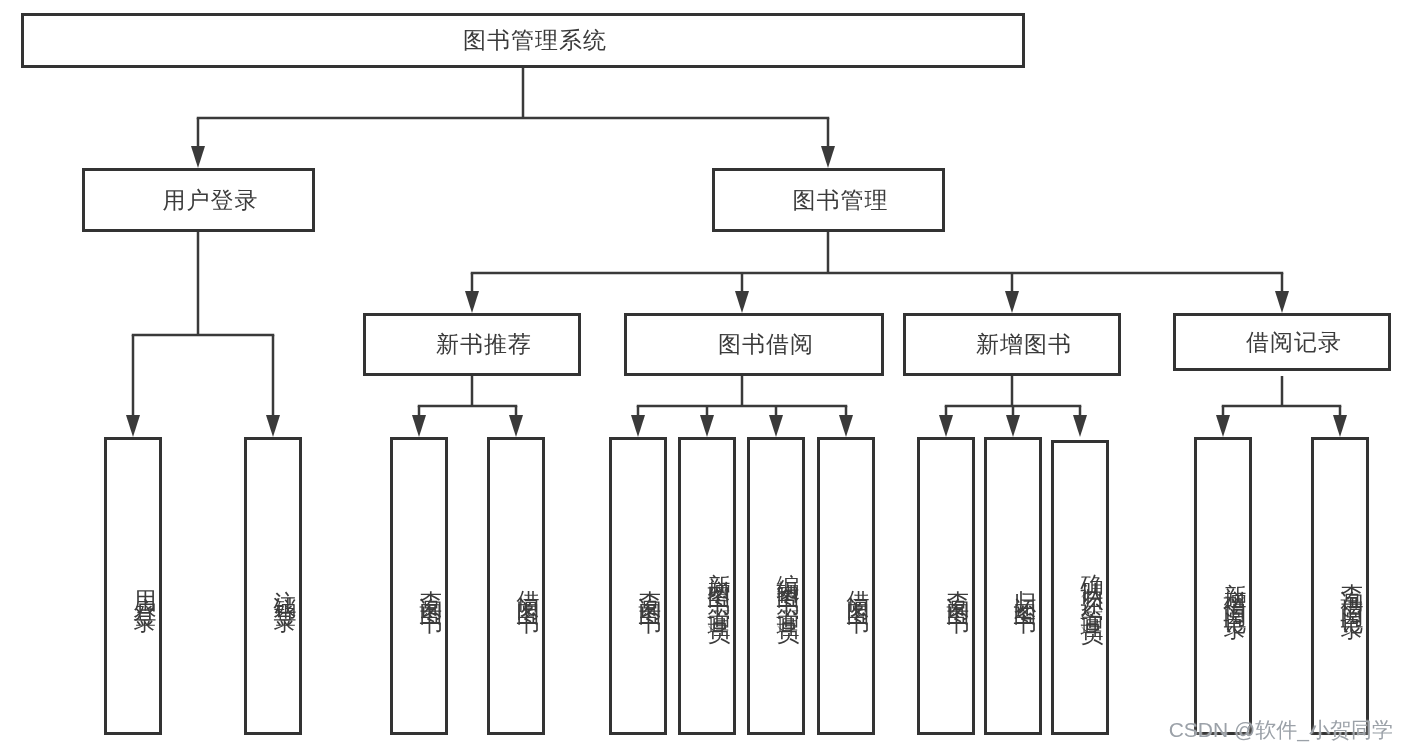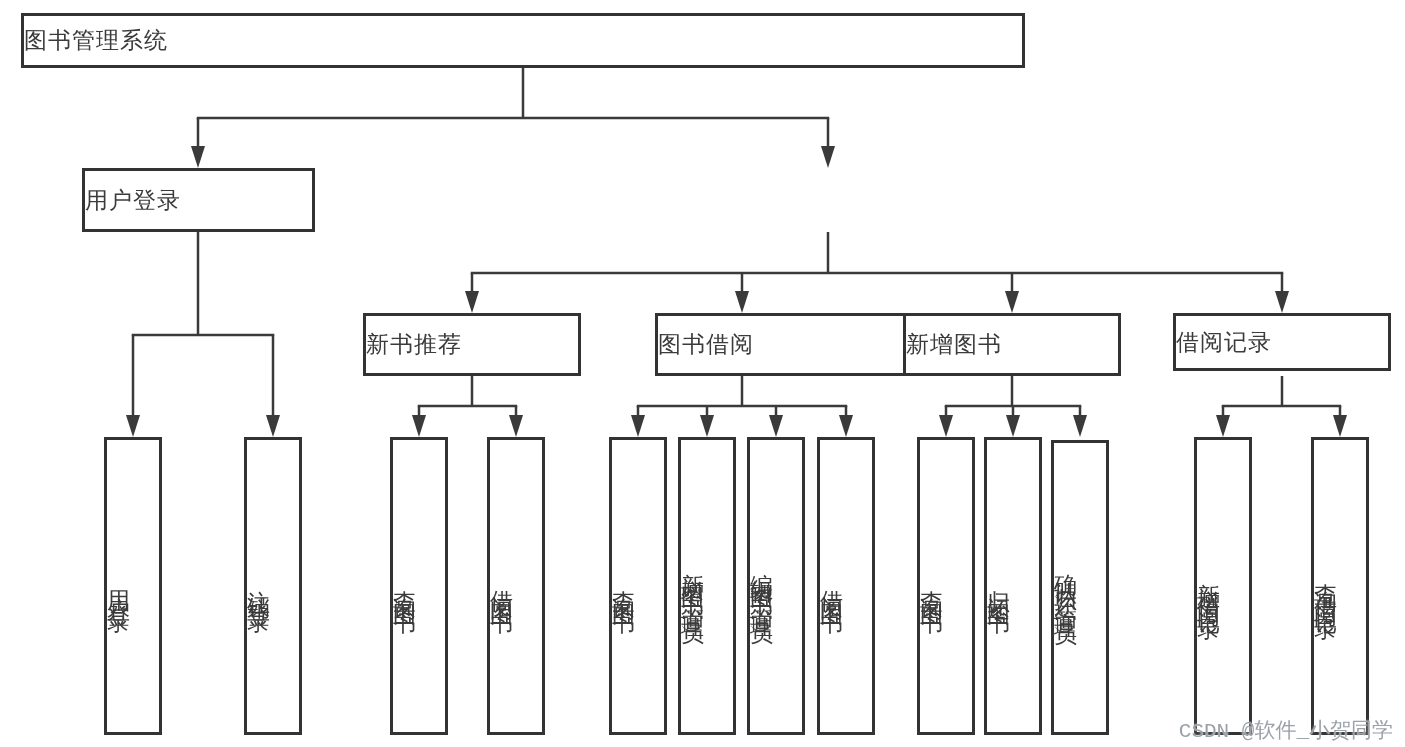--- a/index.html
+++ b/index.html
@@ -17,21 +17,23 @@
     width: 1405px; height: 747px;
     pointer-events: none;
   }
   .node {
     position: absolute;
     box-sizing: border-box;
     background: #ffffff;
     border: 3px solid #333333;
     display: flex;
     align-items: center;
+    justify-content: center;
     color: #3b3b3b;
+    padding-left: 24px;
   }
   .node.h span {
     font-size: 23px;
     letter-spacing: 1px;
     white-space: nowrap;
   }
   .node.v span {
     writing-mode: vertical-rl;
     font-size: 23px;
     letter-spacing: 7px;
@@ -40,21 +42,20 @@
   }
   .watermark {
     position: absolute;
     right: 12px;
     bottom: 3px;
     font-size: 21px;
     color: #9ba1a8;
     text-shadow: 0 0 2px #ffffff;
     white-space: nowrap;
     z-index: 5;
-    font-family: Liberation Mono, monospace;
   }
 </style>
 </head>
 <body>
 
 <div class="canvas">
 
   <svg class="connectors" viewBox="0 0 1405 747" stroke="#3a3a3a" stroke-width="2.5" fill="none">
 
     <line x1="523" y1="68" x2="523" y2="119"></line>
@@ -117,25 +118,28 @@
     <polygon points="1333,415 1347,415 1340,437" fill="#3a3a3a" stroke="none"></polygon>
   </svg>
 
   <div class="node h" style="left:21px; top:13px; width:1004px; height:55px">
     <span>图书管理系统</span>
   </div>
 
   <div class="node h" style="left:82px; top:168px; width:233px; height:64px">
     <span>用户登录</span>
   </div>
+  <div class="node h" style="left:712px; top:168px; width:233px; height:64px">
+    <span>图书管理</span>
+  </div>
 
   <div class="node h" style="left:363px; top:313px; width:218px; height:63px">
     <span>新书推荐</span>
   </div>
-  <div class="node h" style="left:655px; top:313px; width:260px; height:63px">
+  <div class="node h" style="left:624px; top:313px; width:260px; height:63px">
     <span>图书借阅</span>
   </div>
   <div class="node h" style="left:903px; top:313px; width:218px; height:63px">
     <span>新增图书</span>
   </div>
   <div class="node h" style="left:1173px; top:313px; width:218px; height:58px">
     <span>借阅记录</span>
   </div>
 
   <div class="node v" style="left:104px; top:437px; width:58px; height:298px">

